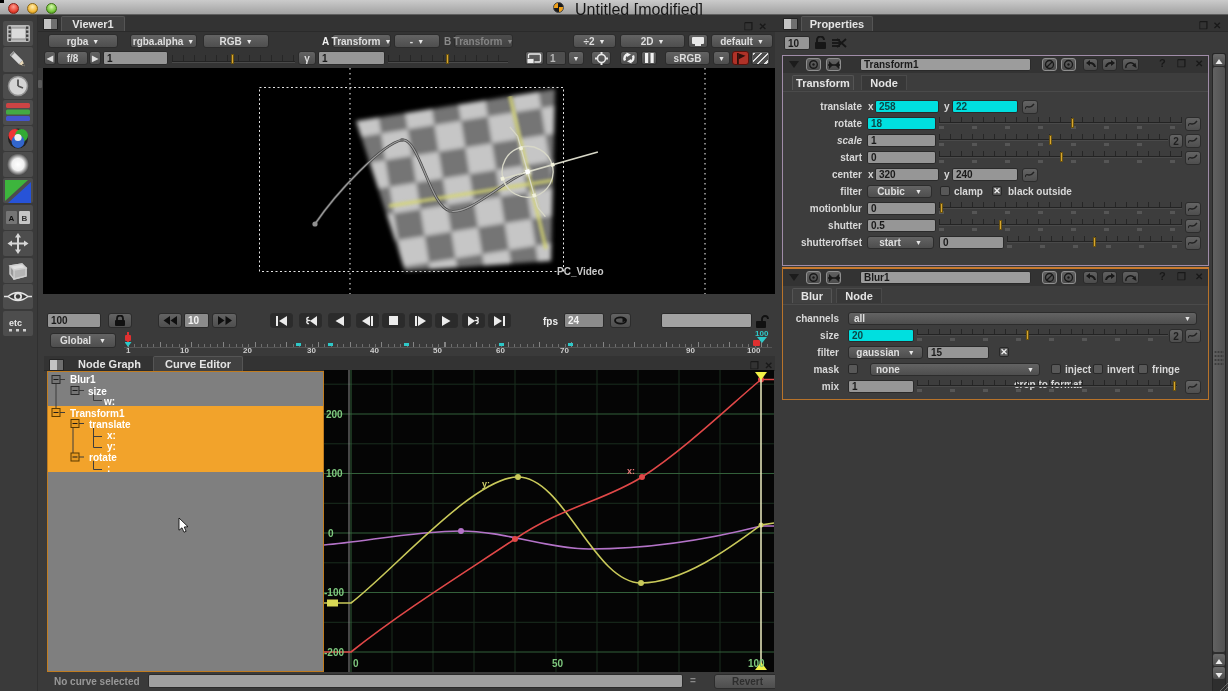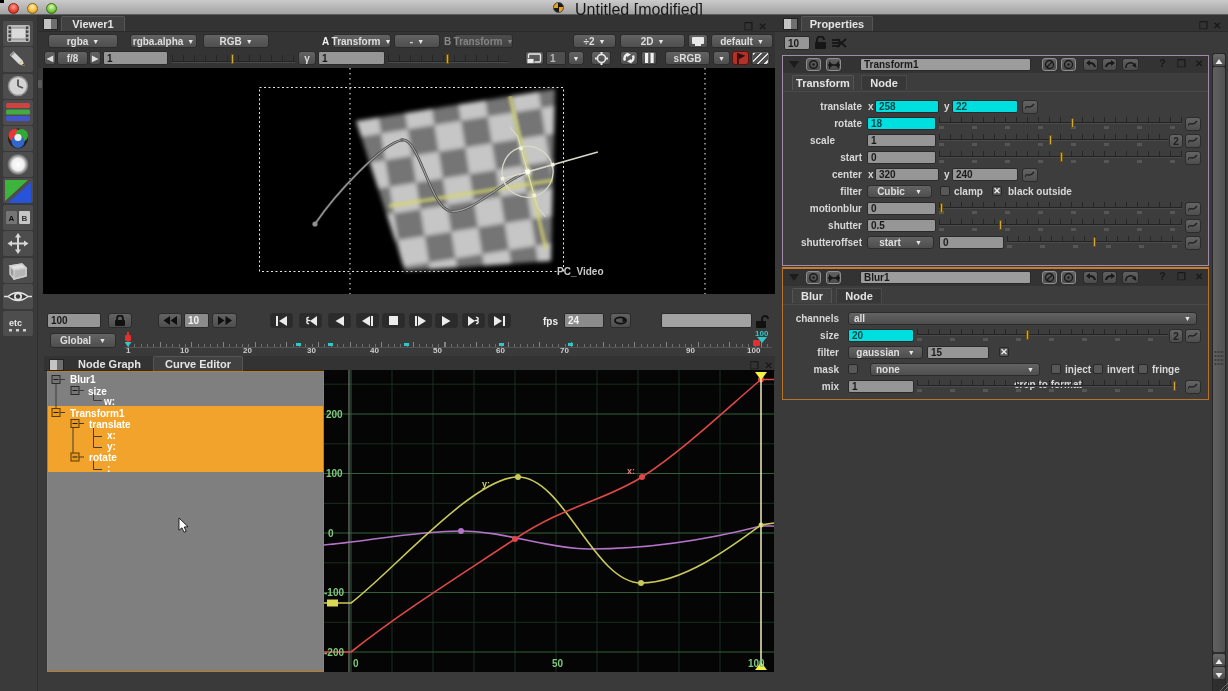--- a/index.html
+++ b/index.html
@@ -518,20 +518,26 @@
     <text x="4" y="166.5">0</text>
     <text x="0" y="226">-100</text>
     <text x="0" y="285.5">-200</text>
     <text x="29" y="297">0</text>
     <text x="228" y="297">50</text>
     <text x="424" y="297">100</text>
    </g>
   </svg>
  </div>
 
+ <div class="abs" style="left:0;top:317px;width:742px;height:19px;background:#3a3a3a;">
+  <div class="abs" style="left:10px;top:4px;color:#989898;font-size:10px;font-weight:700;">No curve selected</div>
+  <div class="inp" style="left:104px;top:2px;width:535px;height:14px;background:#a0a0a0;"></div>
+  <div class="abs" style="left:646px;top:3px;color:#8a8a8a;font-size:10px;font-weight:700;">=</div>
+  <div class="btn" style="left:670px;top:2px;width:67px;height:15px;color:#2e2e2e;">Revert</div>
+ </div>
 </div>
 
 <div class="abs" id="propspanel" style="left:775px;top:15px;width:453px;height:676px;background:#3a3a3a;">
  <div class="abs" style="left:0;top:0;width:453px;height:17px;background:#333;border-bottom:1px solid #2a2a2a;">
   <div class="pager" style="left:8px;top:3px;"></div>
   <div class="tab tabact" style="left:26px;width:72px;">Properties</div>
   <div class="abs" style="left:424px;top:5px;color:#191919;font-size:10px;font-weight:700;">❐</div>
   <div class="abs" style="left:438px;top:5px;color:#191919;font-size:10px;font-weight:700;">✕</div>
  </div>
  <div class="inp" style="left:9px;top:21px;width:26px;height:14px;">10</div>
@@ -615,21 +621,21 @@
           <div class="ticks"></div>
           <div class="track"></div>
           <div class="nums"></div>
           <div class="hnd" style="left:132px;"></div>
         </div>
   <div class="wv" style="left:402px;top:61px;">
           <svg width="10" height="8">
             <path d="M0 6 C2 0 4 8 9 1" stroke="#222" fill="none" stroke-width="1.3"></path>
           </svg>
         </div>
-  <div class="lbl" style="left:0;top:79px;width:79px;text-align:center;">scale</div>
+  <div class="lbl" style="left:0;top:79px;width:79px;text-align:right;font-style:italic;">scale</div>
   <div class="inp" style="left:84px;top:78px;width:69px;height:13px;">1</div>
   <div class="slider" style="left:156px;top:78px;width:229px;">
           <div class="ticks"></div>
           <div class="track"></div>
           <div class="nums"></div>
           <div class="hnd" style="left:110px;"></div>
         </div>
   <div class="wv" style="left:386px;top:78px;width:14px;">2</div>
   <div class="wv" style="left:402px;top:78px;">
           <svg width="10" height="8">

